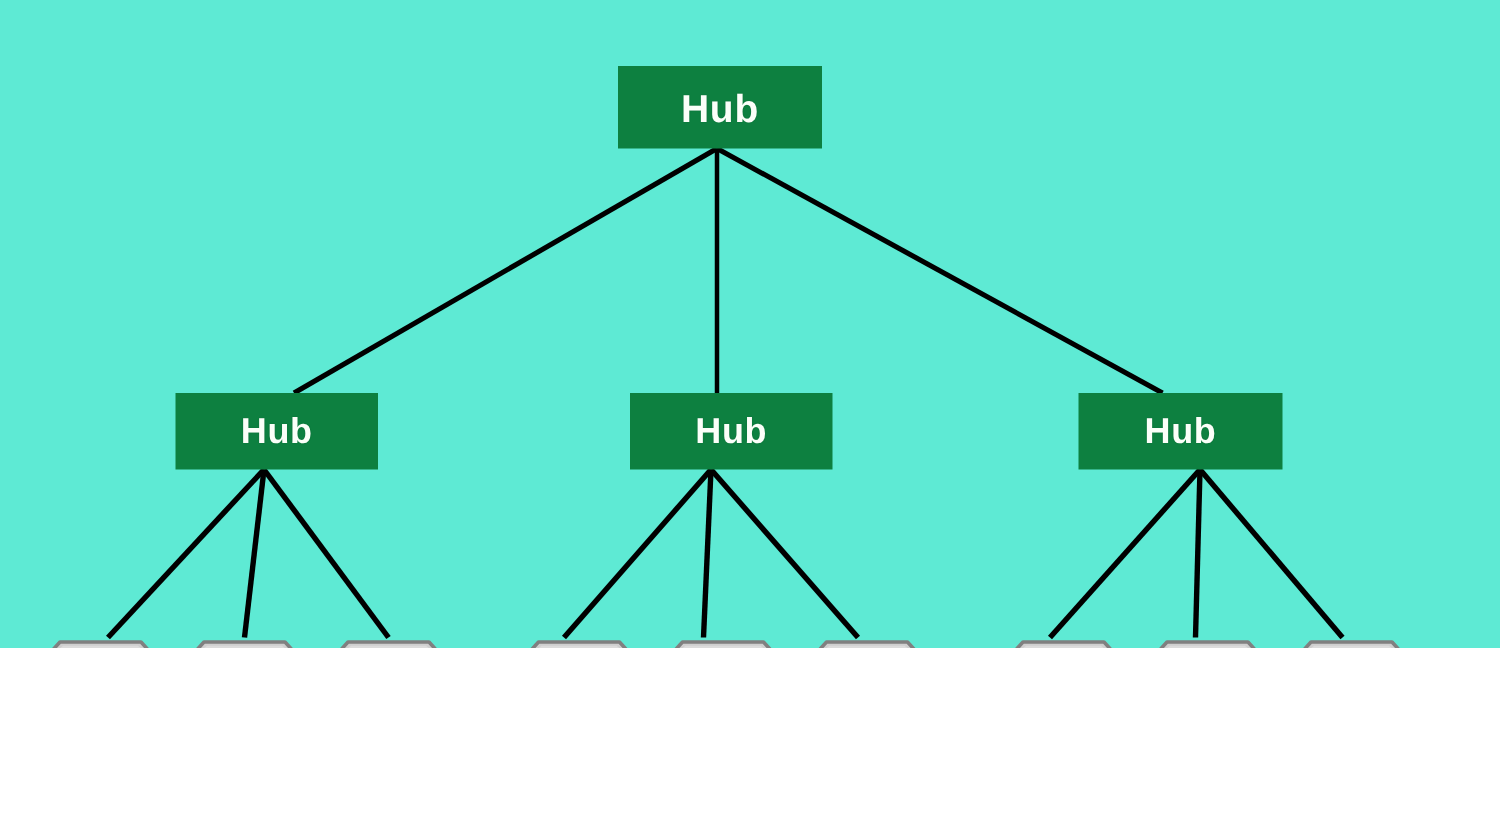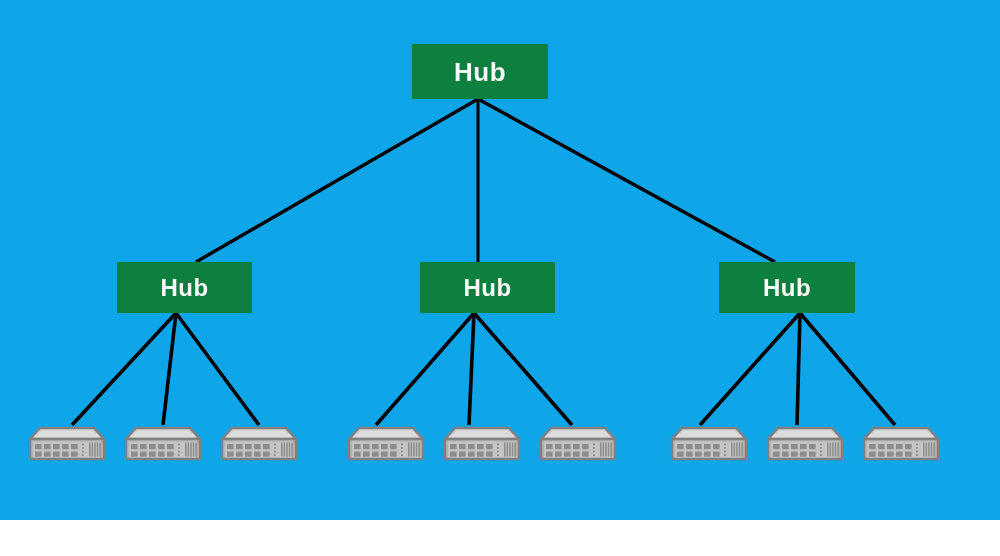--- a/index.html
+++ b/index.html
@@ -7,22 +7,22 @@
     margin: 0;
     padding: 0;
     background: #ffffff;
   }
   body {
     font-family: "Liberation Sans", sans-serif;
   }
   #diagram-canvas {
     position: relative;
     width: 1000px;
-    height: 520px;
-    background: #0ea5e9;
+    height: 432px;
+    background: #5eead4;
     overflow: hidden;
   }
   #link-layer {
     position: absolute;
     left: 0;
     top: 0;
     width: 1000px;
     height: 556px;
   }
   .hub-node {

